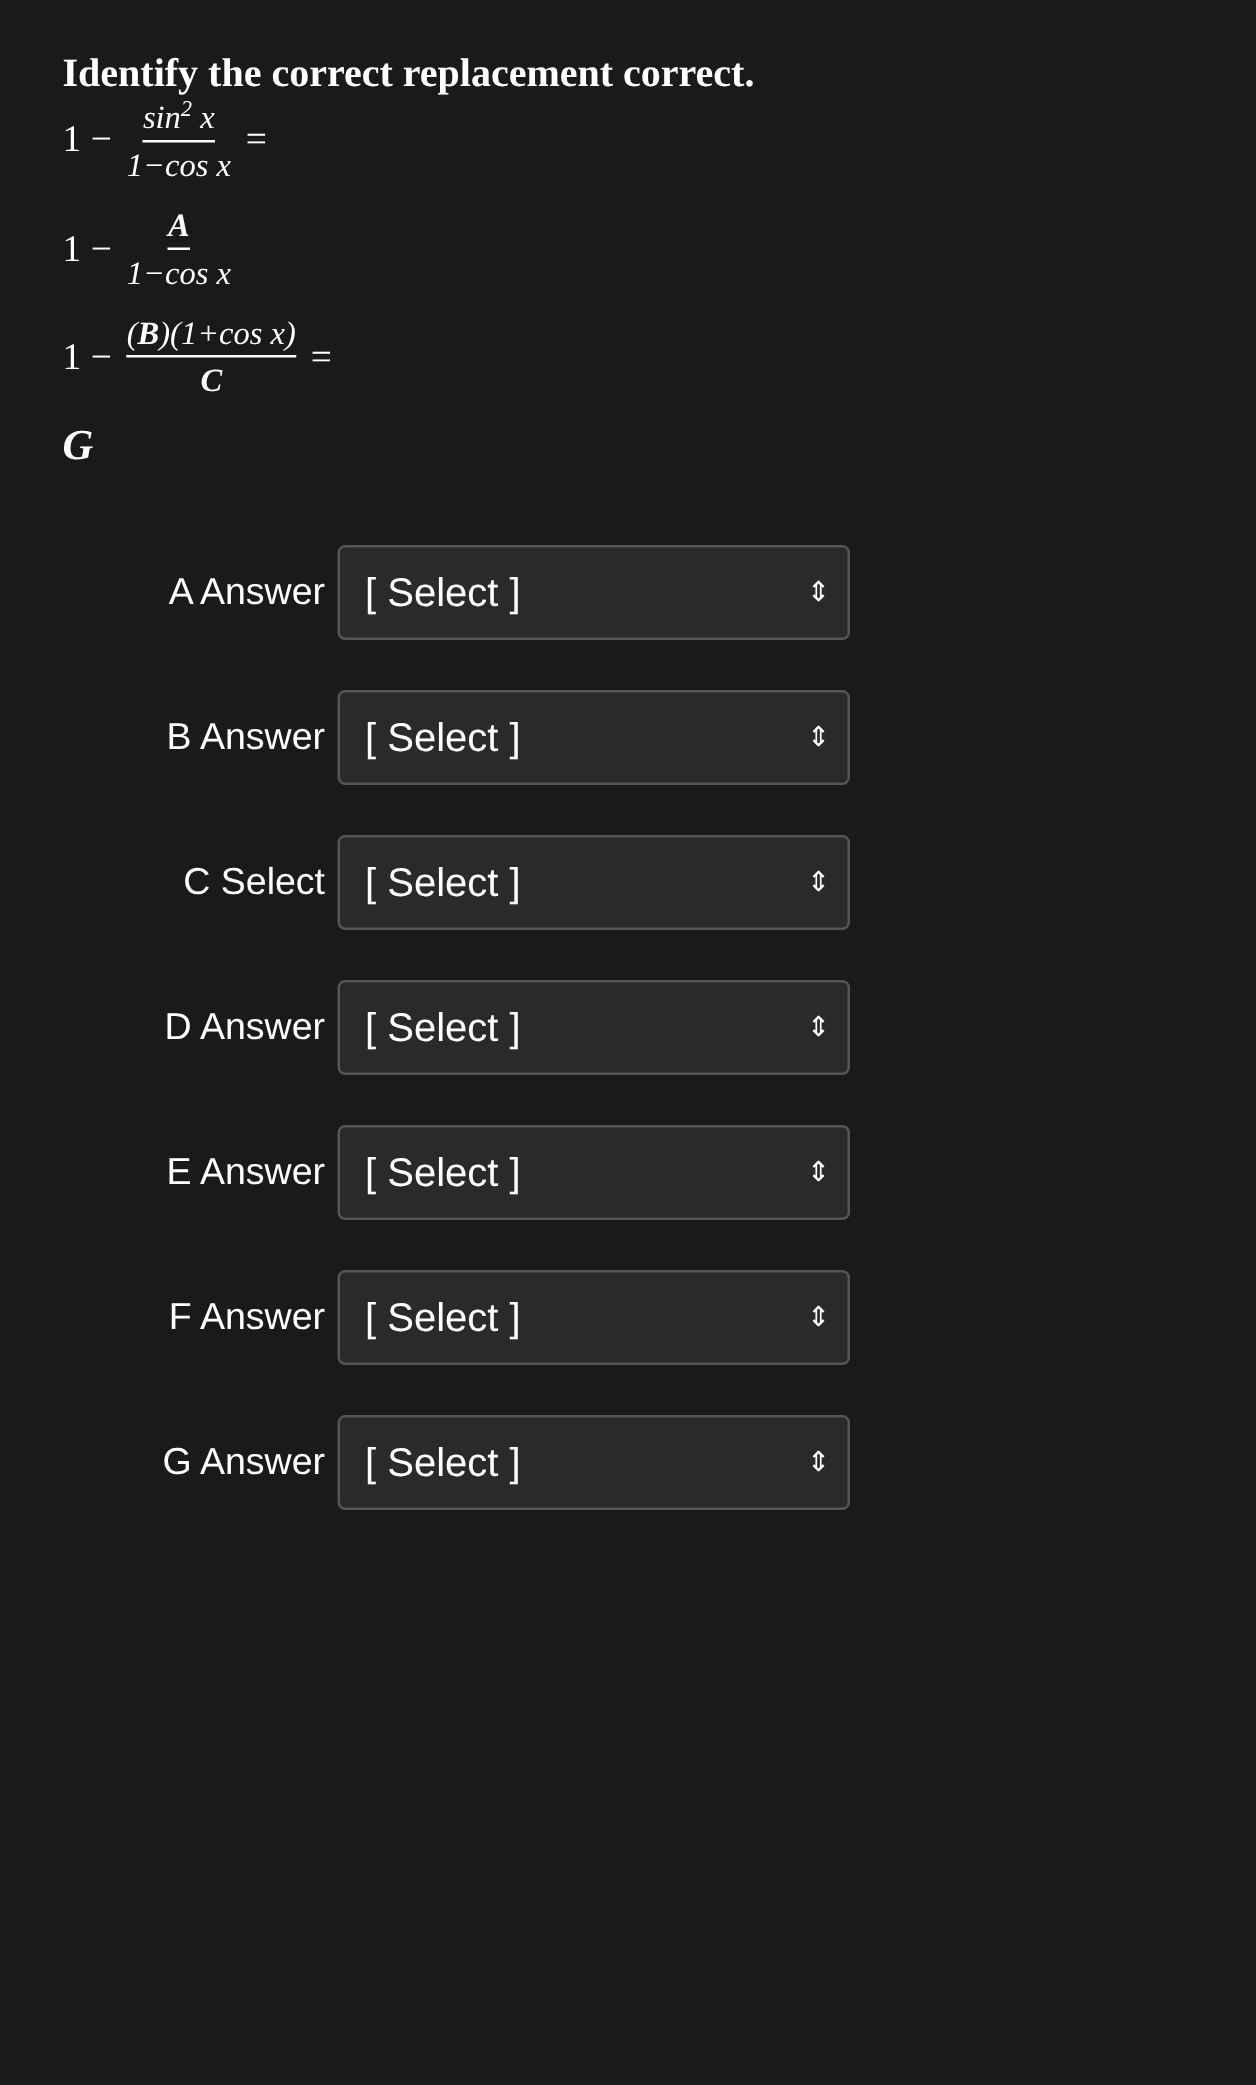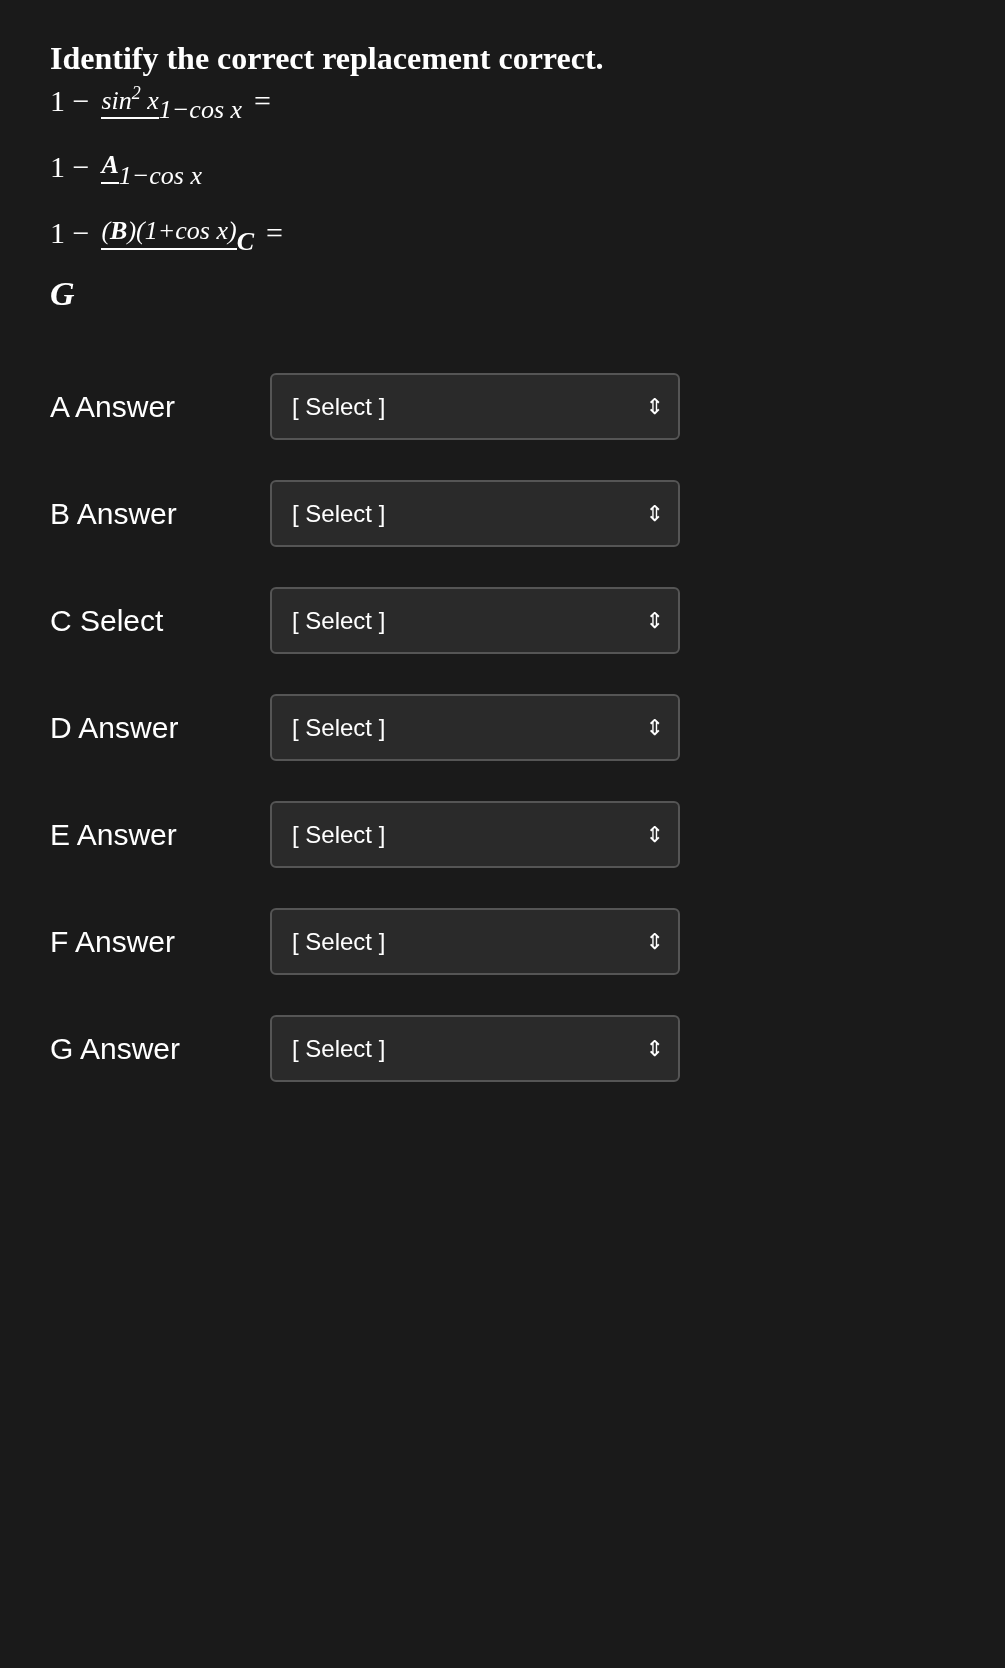--- a/index.html
+++ b/index.html
@@ -19,36 +19,37 @@
 
     .math-line {
       display: flex;
       align-items: center;
       gap: 8px;
       margin-bottom: 18px;
     }
 
     .fraction {
       display: inline-flex;
+      flex-direction: column;
       align-items: center;
       vertical-align: middle;
       font-style: italic;
       margin: 0 4px;
       text-align: right;
     }
 
     .fraction-num {
       border-bottom: 2px solid #ffffff;
       padding-bottom: 2px;
       font-size: 26px;
       white-space: nowrap;
     }
 
     .fraction-den {
-      padding-top: 18px;
+      padding-top: 4px;
       font-size: 26px;
       white-space: nowrap;
     }
 
     sup {
       font-size: 18px;
     }
 
     .answers-section {
       margin-top: 60px;
@@ -59,30 +60,31 @@
       align-items: center;
       margin-bottom: 40px;
       gap: 0;
     }
 
     .answer-label {
       font-size: 30px;
       font-weight: normal;
       font-family: Arial, sans-serif;
       min-width: 220px;
+      text-align: right;
       padding-right: 10px;
     }
 
     .answer-select {
       background-color: #2a2a2a;
       color: #ffffff;
       border: 2px solid #555555;
       border-radius: 6px;
       padding: 18px 20px;
-      font-size: 24px;
+      font-size: 32px;
       font-family: Arial, sans-serif;
       width: 410px;
       appearance: none;
       -webkit-appearance: none;
       cursor: pointer;
       outline: none;
       position: relative;
     }
 
     .select-wrapper {

